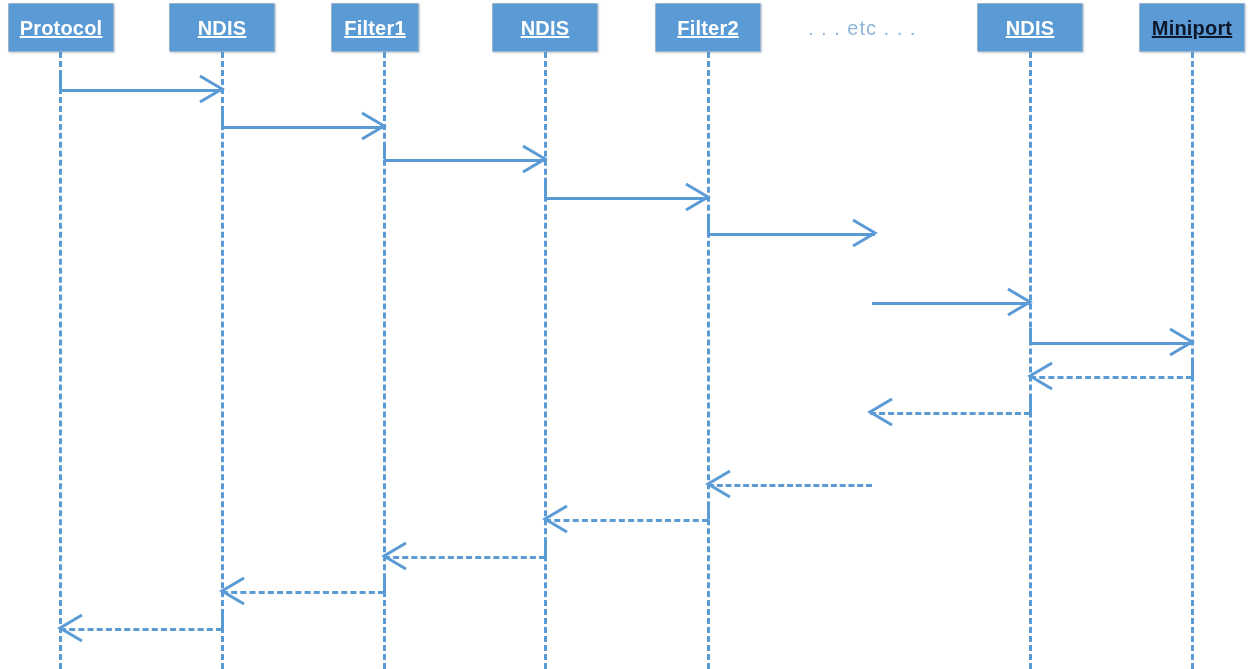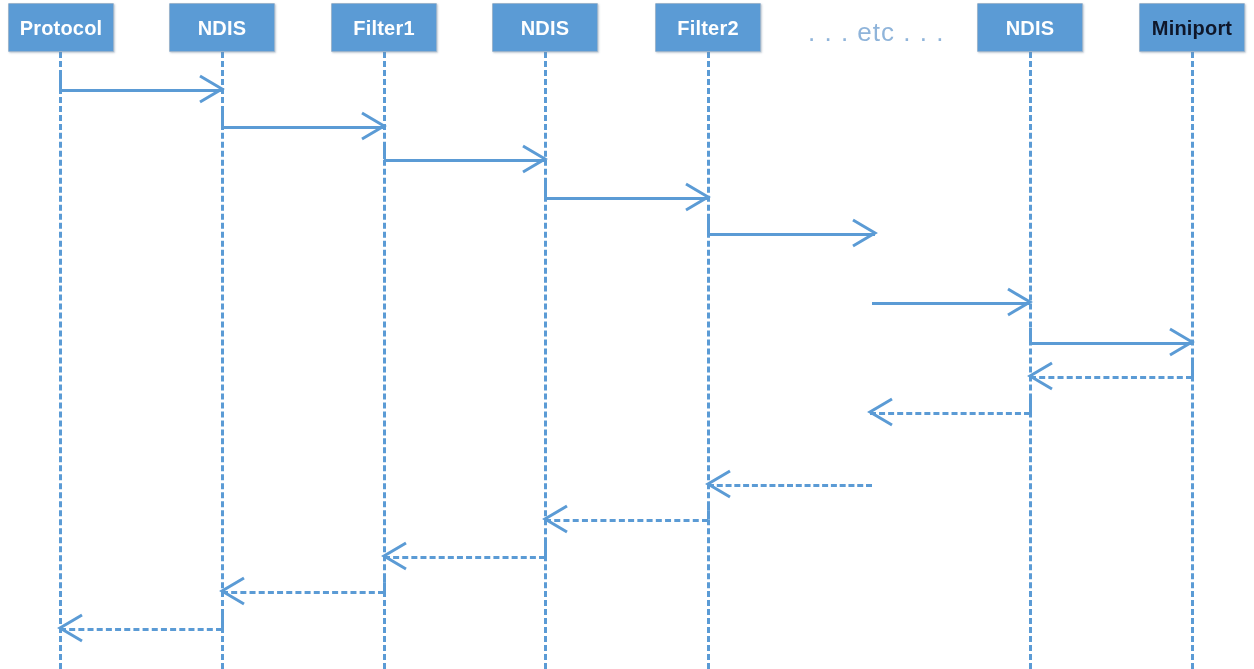--- a/index.html
+++ b/index.html
@@ -21,38 +21,39 @@
     display:flex;
     align-items:center;
     justify-content:center;
     border:1px solid #9ab4cd;
     border-radius:1px;
     box-shadow:1px 1px 2px rgba(120,140,160,.45);
     color:#ffffff;
     font-weight:bold;
     letter-spacing:.2px;
     user-select:none;
+    text-decoration:underline;
   }
   .participant .plabel{
     font-size:20px;
     line-height:1;
     white-space:nowrap;
   }
   
   .lifeline{
     position:absolute;
     width:0;
     border-left-width:3px;
     border-left-style:dashed;
     border-left-color:#5b9bd5;
   }
   
   .etc-note{
     position:absolute;
-    font-size:26px;
+    font-size:20px;
     color:#8fb4da;
     white-space:nowrap;
     letter-spacing:1px;
     user-select:none;
   }
   
   .msg{position:absolute;}
   .msg .hline{
     position:absolute;
     left:0;
@@ -217,21 +218,21 @@
         </div>
       </div>
     </div>
   <div id="participants">
       <div class="participant" style="left: 8px; top: 3px; width: 106px; height: 49px; background: rgb(91, 155, 213); border-color: rgb(154, 180, 205); color: rgb(255, 255, 255);">
         <span class="plabel">Protocol</span>
       </div>
       <div class="participant" style="left: 169px; top: 3px; width: 106px; height: 49px; background: rgb(91, 155, 213); border-color: rgb(154, 180, 205); color: rgb(255, 255, 255);">
         <span class="plabel">NDIS</span>
       </div>
-      <div class="participant" style="left: 331px; top: 3px; width: 106px; height: 49px; background: rgb(91, 155, 213); border-color: rgb(154, 180, 205); color: rgb(255, 255, 255);">
+      <div class="participant" style="left: 331px; top: 3px; width: 88px; height: 49px; background: rgb(91, 155, 213); border-color: rgb(154, 180, 205); color: rgb(255, 255, 255);">
         <span class="plabel">Filter1</span>
       </div>
       <div class="participant" style="left: 492px; top: 3px; width: 106px; height: 49px; background: rgb(91, 155, 213); border-color: rgb(154, 180, 205); color: rgb(255, 255, 255);">
         <span class="plabel">NDIS</span>
       </div>
       <div class="participant" style="left: 655px; top: 3px; width: 106px; height: 49px; background: rgb(91, 155, 213); border-color: rgb(154, 180, 205); color: rgb(255, 255, 255);">
         <span class="plabel">Filter2</span>
       </div>
       <div class="participant" style="left: 977px; top: 3px; width: 106px; height: 49px; background: rgb(91, 155, 213); border-color: rgb(154, 180, 205); color: rgb(255, 255, 255);">
         <span class="plabel">NDIS</span>

